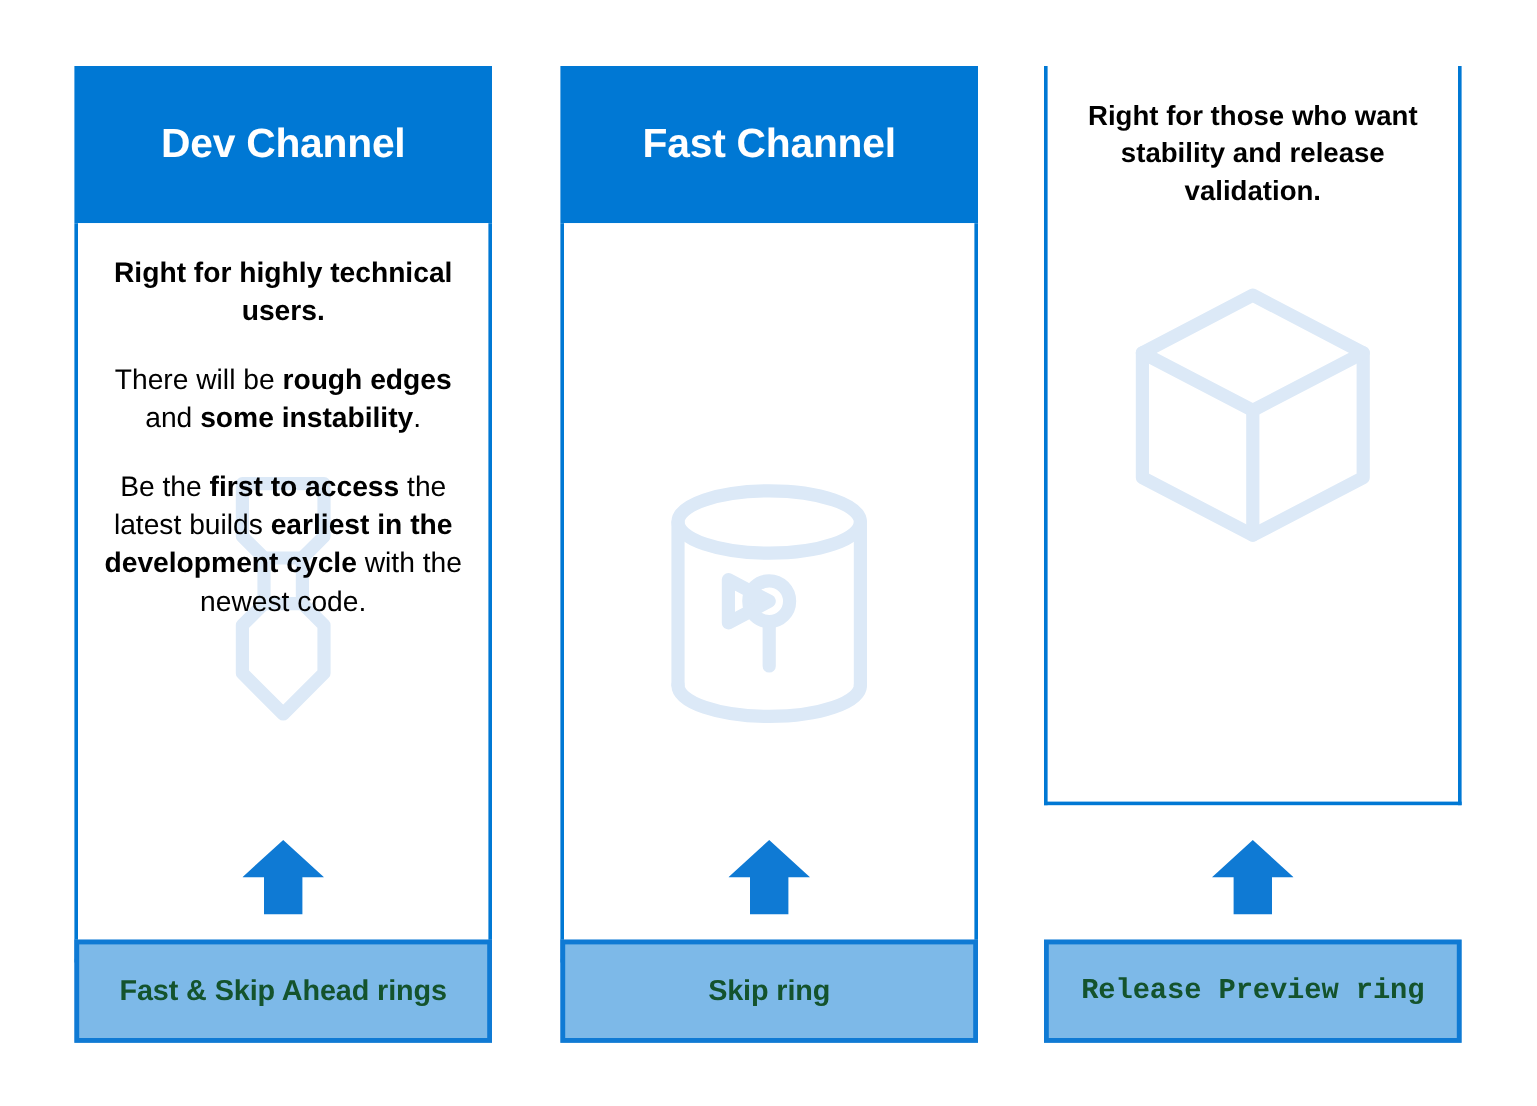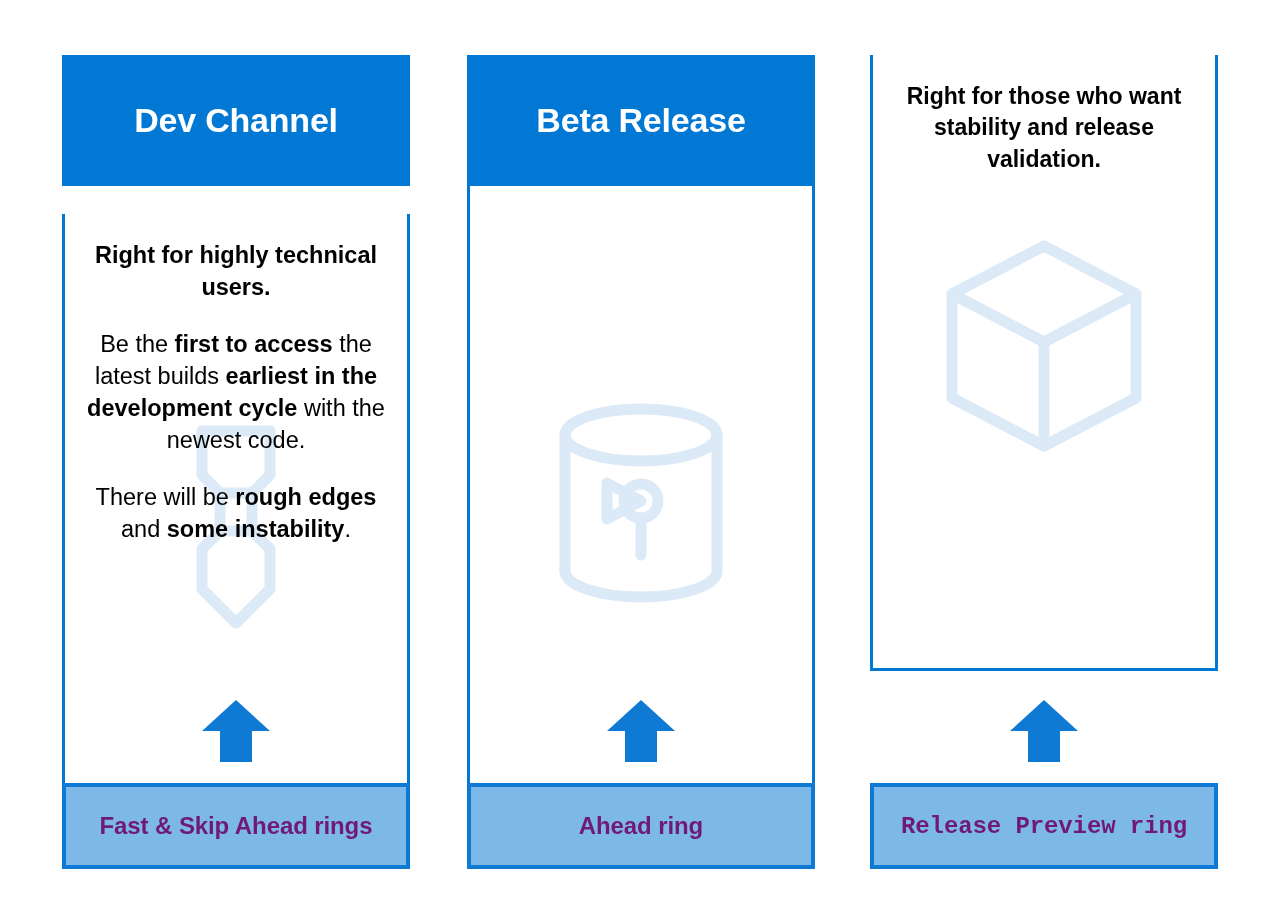--- a/index.html
+++ b/index.html
@@ -22,21 +22,21 @@
     background: #ffffff;
   }
 
   
   .column {
     position: absolute;
     top: 55px;
     display: flex;
     flex-direction: column;
   }
-  .col-1 { left: 62px;  width: 348px; gap: 28px; }
+  .col-1 { left: 62px;  width: 348px; }
   .col-2 { left: 467px; width: 348px; }
   .col-3 { left: 870px; width: 348px; }
 
   .col-header {
     height: 131px;
     background: #0078D4;
     display: flex;
     align-items: center;
     justify-content: center;
     box-sizing: border-box;
@@ -117,21 +117,21 @@
     border: 4px solid #0F7AD4;
     box-sizing: border-box;
     display: flex;
     align-items: center;
     justify-content: center;
   }
   .rb-1 { left: 62px;  width: 348px; }
   .rb-2 { left: 467px; width: 348px; }
   .rb-3 { left: 870px; width: 348px; font-family: Liberation Mono, monospace; }
   .ring-label {
-    color: #701a75;
+    color: #14532d;
     font-size: 24px;
     font-weight: bold;
     text-align: left;
     letter-spacing: -0.1px;
   }
 </style>
 </head>
 <body>
 
 <div class="canvas">
@@ -143,29 +143,29 @@
     <div class="col-body">
       <svg class="watermark wm-1" viewBox="0 0 240 240" aria-hidden="true">
         <g fill="none" stroke="#DCE9F7" stroke-width="11" stroke-linejoin="round" stroke-linecap="round">
           <path d="M86 18 L86 62 L104 80 L104 118 L86 136 L86 176 L120 210 L154 176 L154 136 L136 118 L136 80 L154 62 L154 18 Z"></path>
           <path d="M104 80 L136 80"></path>
           <path d="M104 118 L136 118"></path>
         </g>
       </svg>
       <div class="col-text">
         <div class="lead">Right for highly technical users.</div>
+        <div class="para">There will be <b>rough edges</b> and <b>some instability</b>.</div>
         <div class="para">Be the <b>first to access</b> the latest builds <b>earliest in the development cycle</b> with the newest code.</div>
-        <div class="para">There will be <b>rough edges</b> and <b>some instability</b>.</div>
       </div>
     </div>
   </div>
 
   <div class="column col-2">
     <div class="col-header">
-      <div class="col-header-title">Beta Release</div>
+      <div class="col-header-title">Fast Channel</div>
     </div>
     <div class="col-body">
       <svg class="watermark wm-2" viewBox="0 0 240 240" aria-hidden="true">
         <g fill="none" stroke="#DCE9F7" stroke-width="11" stroke-linejoin="round" stroke-linecap="round">
           <ellipse cx="120" cy="52" rx="76" ry="26"></ellipse>
           <path d="M44 52 L44 188"></path>
           <path d="M196 52 L196 188"></path>
           <path d="M44 188 A76 26 0 0 0 196 188"></path>
           <circle cx="120" cy="118" r="17"></circle>
           <path d="M120 135 L120 172"></path>
@@ -197,19 +197,19 @@
     <polygon points="34,0 68,31 50,31 50,62 18,62 18,31 0,31" fill="#0F7AD4"></polygon>
   </svg>
   <svg class="arrow arrow-3" viewBox="0 0 68 62" aria-hidden="true">
     <polygon points="34,0 68,31 50,31 50,62 18,62 18,31 0,31" fill="#0F7AD4"></polygon>
   </svg>
 
   <div class="ring-box rb-1">
     <div class="ring-label">Fast &amp; Skip Ahead rings</div>
   </div>
   <div class="ring-box rb-2">
-    <div class="ring-label">Ahead ring</div>
+    <div class="ring-label">Skip ring</div>
   </div>
   <div class="ring-box rb-3">
     <div class="ring-label">Release Preview ring</div>
   </div>
 
 </div>
 
 </body></html>

